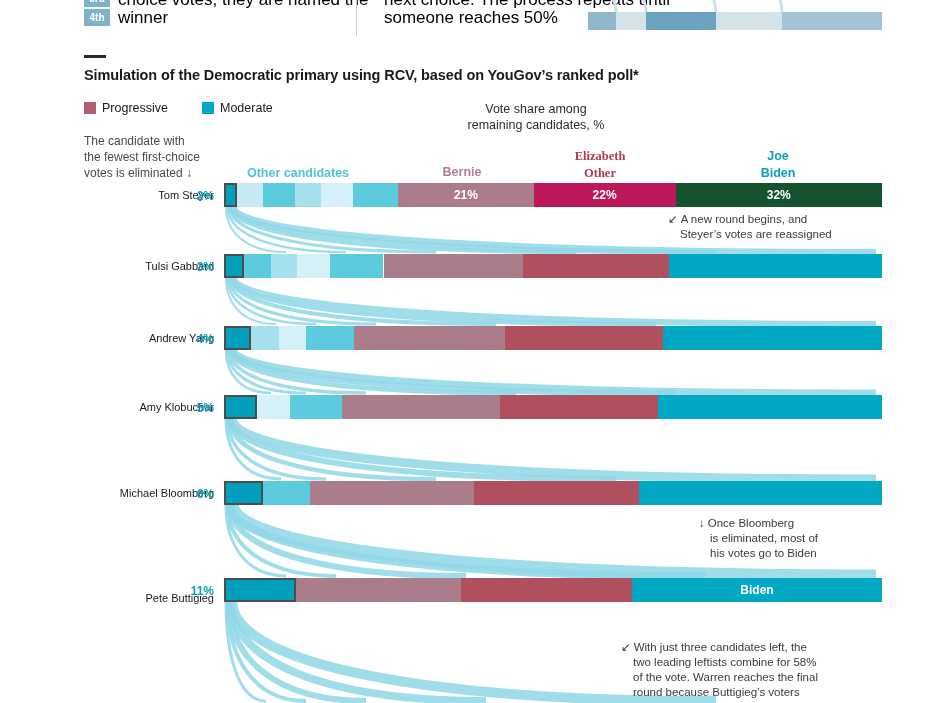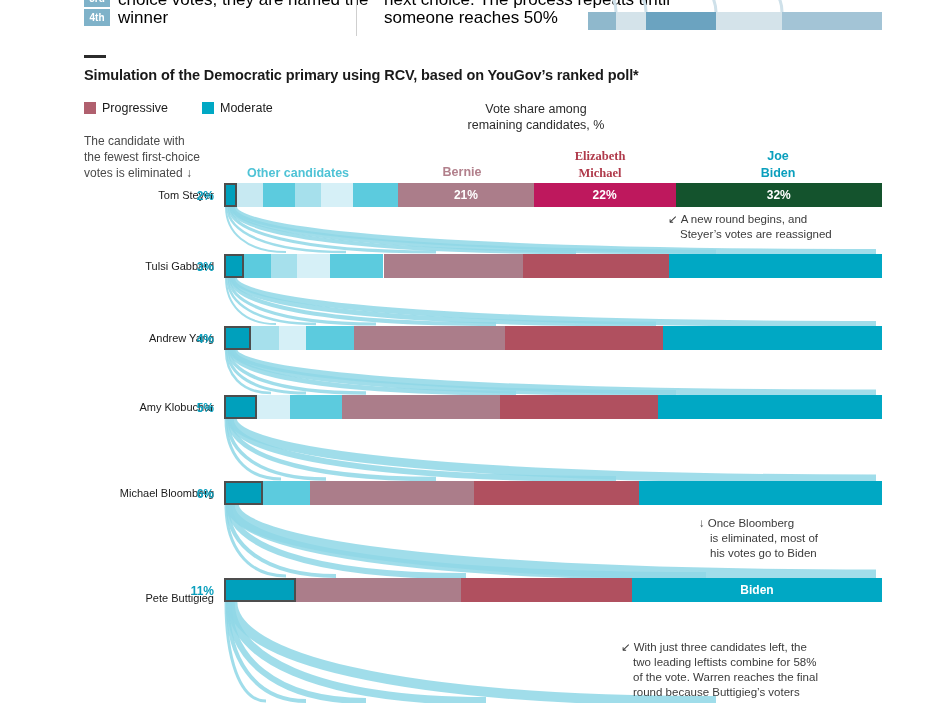--- a/index.html
+++ b/index.html
@@ -130,21 +130,21 @@
     <div>votes is eliminated ↓</div>
   </div>
 
   <div class="col-head col-other">Other candidates</div>
   <div class="col-head col-sanders">
     <div>Bernie</div>
     <div>Steyer</div>
   </div>
   <div class="col-head col-warren">
     <div>Elizabeth</div>
-    <div>Michael</div>
+    <div>Other</div>
   </div>
   <div class="col-head col-biden">
     <div>Joe</div>
     <div>Biden</div>
   </div>
 
   <svg class="flows" id="flow-layer">
       <path d="M210 207 C 210 231.75, 229.44 252, 270 252" stroke="#8fd7e6" stroke-width="2" fill="none" stroke-linecap="butt" opacity="0.85"></path>
       <path d="M211.6 207 C 211.6 231.75, 249.96160000000003 252, 330 252" stroke="#8fd7e6" stroke-width="2.5" fill="none" stroke-linecap="butt" opacity="0.85"></path>
       <path d="M213.2 207 C 213.2 231.75, 280.20320000000004 252, 420 252" stroke="#8fd7e6" stroke-width="3" fill="none" stroke-linecap="butt" opacity="0.85"></path>

